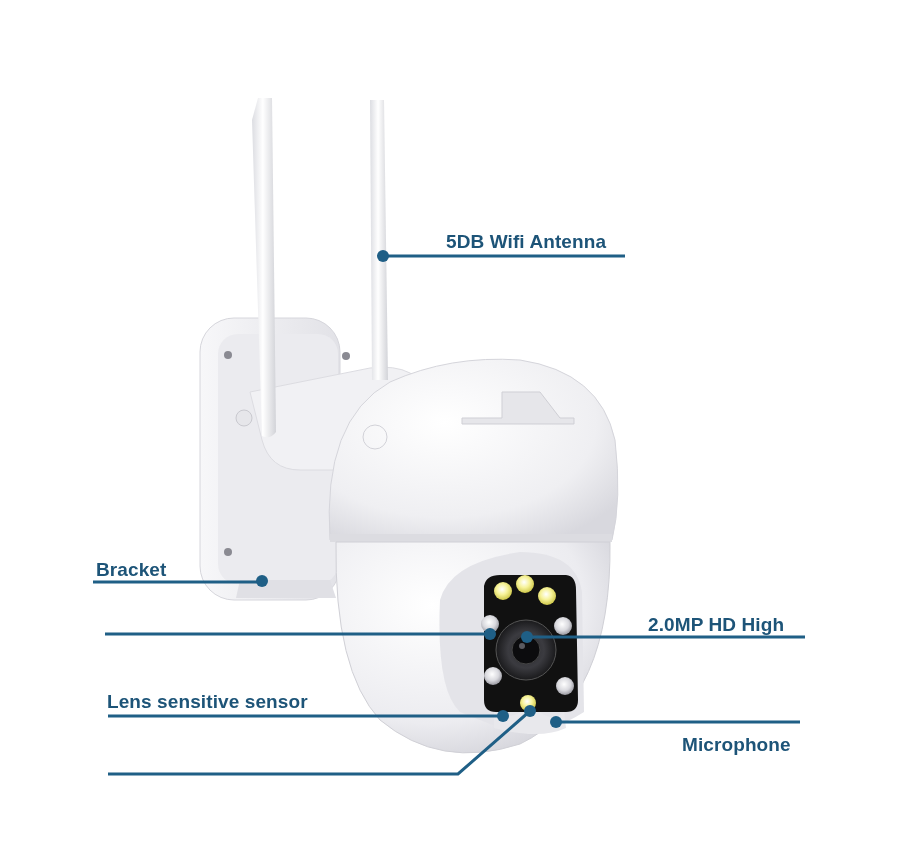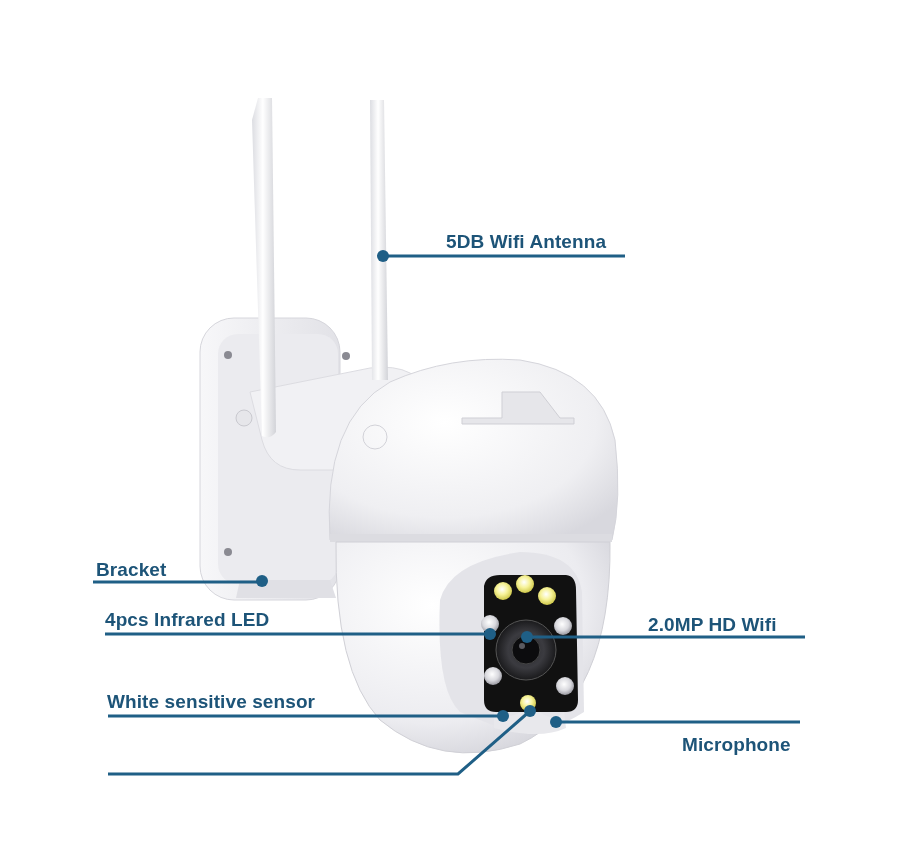--- a/index.html
+++ b/index.html
@@ -118,18 +118,17 @@
       <circle cx="490" cy="634" r="6"></circle>
       <circle cx="527" cy="637" r="6"></circle>
       <circle cx="503" cy="716" r="6"></circle>
       <circle cx="530" cy="711" r="6"></circle>
       <circle cx="556" cy="722" r="6"></circle>
     </g>
   </svg>
 
   <div class="label" style="left:446px; top:231px;">5DB Wifi Antenna</div>
   <div class="label" style="left:96px; top:559px;">Bracket</div>
-  <div class="label" style="left:105px; top:609px;">4pcs Infrared LED</div>
-  <div class="label" style="left:648px; top:614px;">2.0MP HD Wifi</div>
-  <div class="label" style="left:107px; top:691px;">White sensitive sensor</div>
+  <div class="label" style="left:648px; top:614px;">2.0MP HD High</div>
+  <div class="label" style="left:107px; top:691px;">Lens sensitive sensor</div>
   <div class="label" style="left:682px; top:698px;margin-top:36px;">Microphone</div>
 
 </div>
 
 </body></html>

